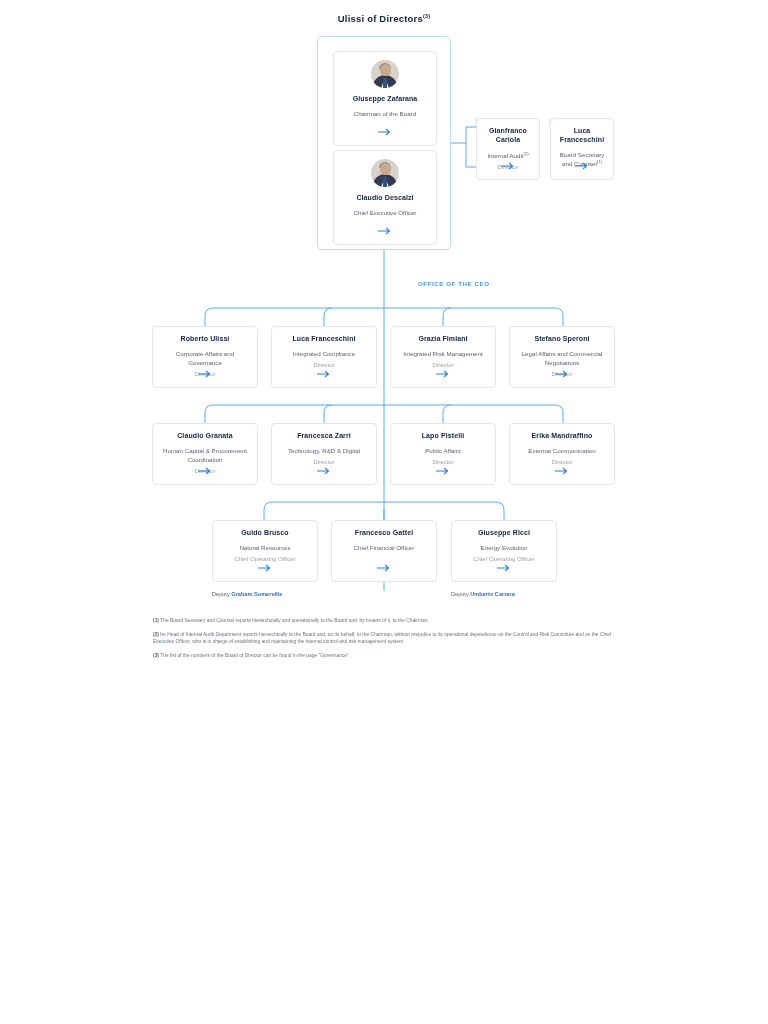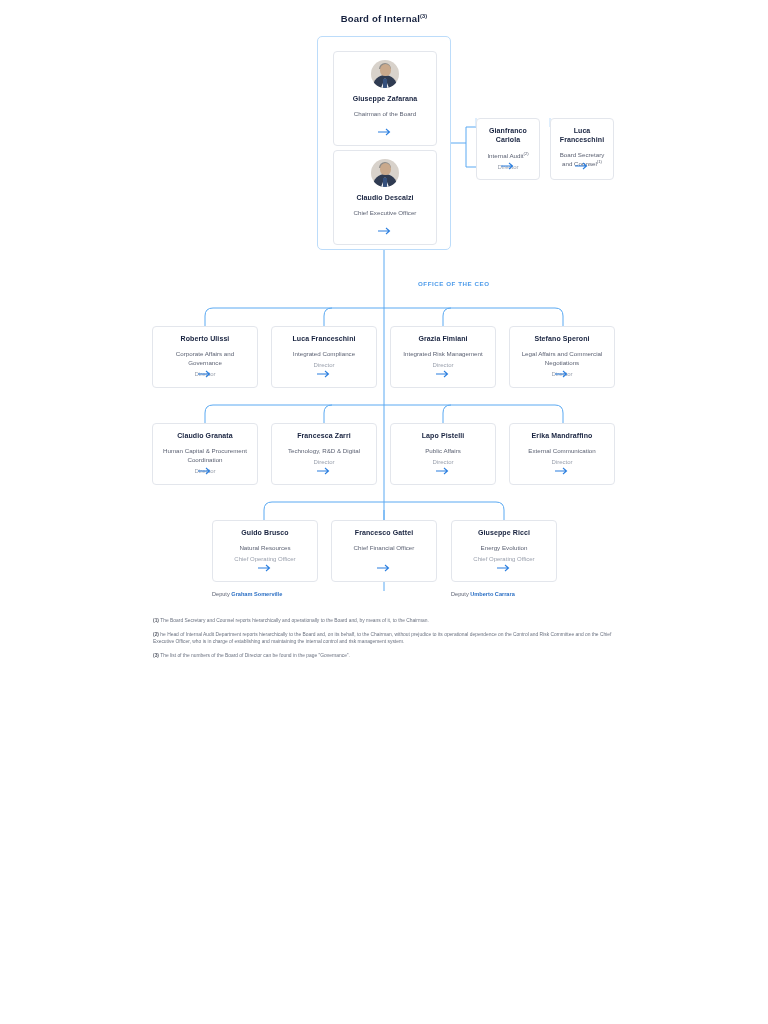--- a/index.html
+++ b/index.html
@@ -103,21 +103,21 @@
 
   
   .wires { position: absolute; left: 0; top: 0; width: 768px; height: 1024px; pointer-events: none; }
 </style>
 </head>
 <body>
 
 <div class="page">
 
   <div class="chart-title">
-    <span>Board of Internal</span><sup>(3)</sup>
+    <span>Ulissi of Directors</span><sup>(3)</sup>
   </div>
 
   <svg class="wires">
     <g fill="none" stroke="#5aa9f2" stroke-width="1">
 
       <path d="M451 143 H466"></path>
       <path d="M466 127 V167"></path>
       <path d="M466 127 H476"></path>
       <path d="M466 167 H476"></path>
       <path d="M476 118 V127" stroke="#bcdcfa"></path>

